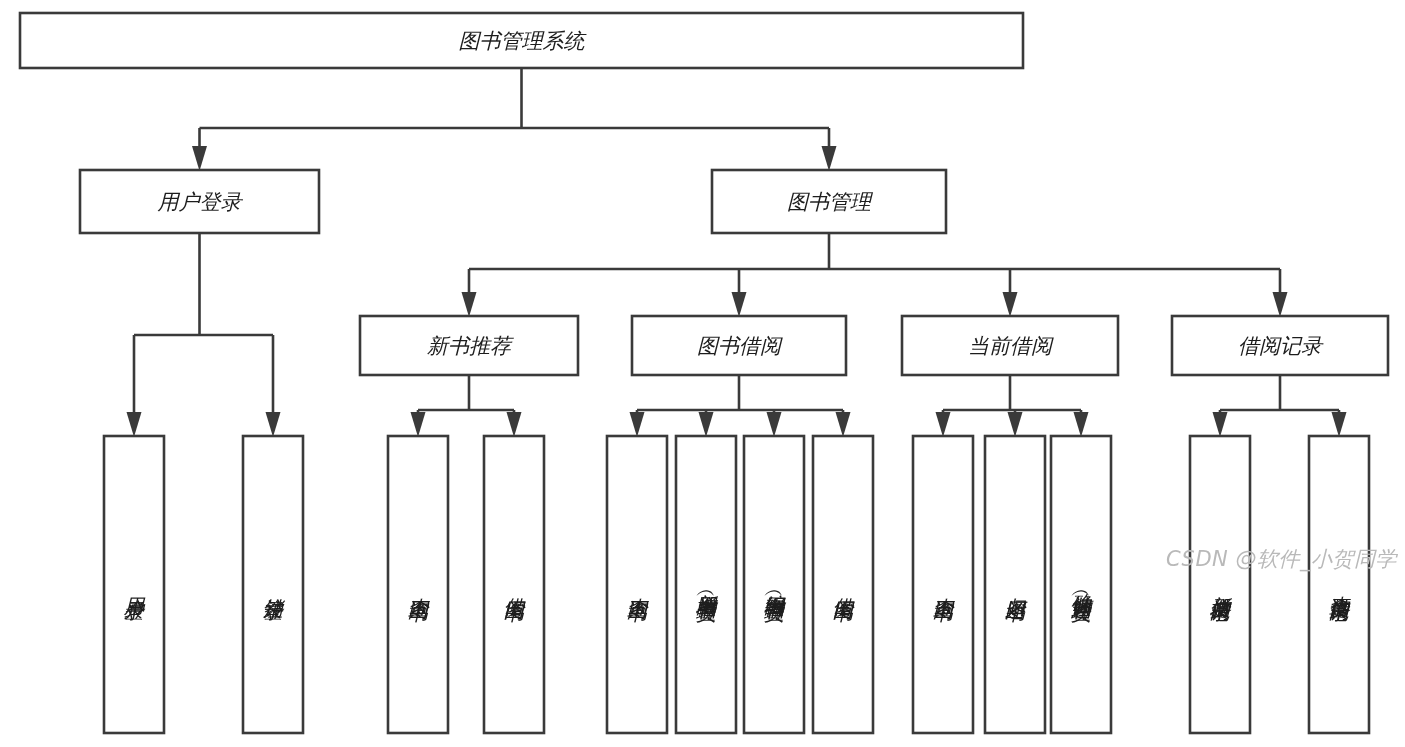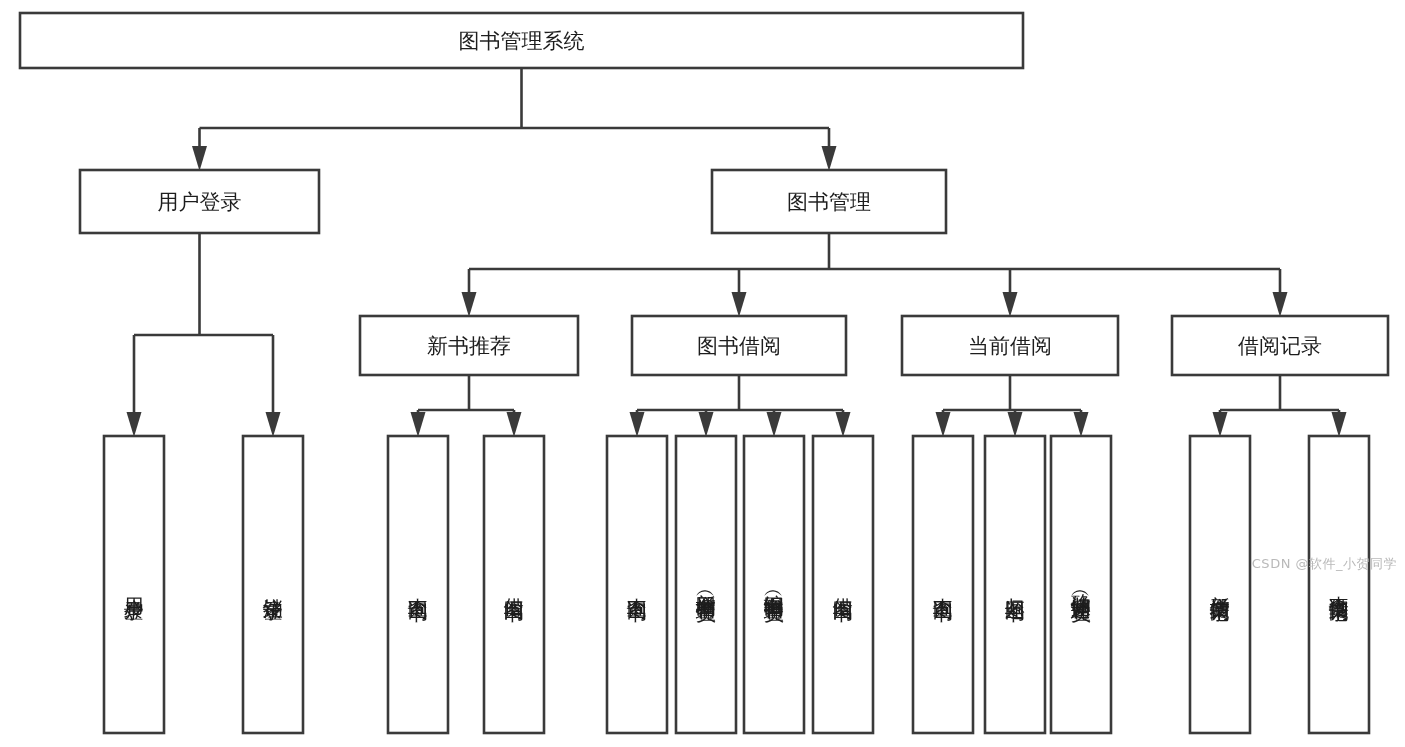--- a/index.html
+++ b/index.html
@@ -11,20 +11,21 @@
     width: 1405px;
     height: 747px;
     font-family: "DejaVu Sans", "Liberation Sans", sans-serif;
     overflow: hidden;
     position: relative;
   }
   #diagram-root {
     position: relative;
     width: 1405px;
     height: 577px;
+    font-style: italic;
   }
   svg.diagram-canvas {
     position: absolute;
     top: 0;
     left: 0;
     width: 1405px;
     height: 747px;
     display: block;
   }
   .node-box {
@@ -63,21 +64,21 @@
     justify-content: center;
     text-align: center;
     white-space: nowrap;
     pointer-events: none;
   }
   #watermark {
     position: absolute;
     right: 8px;
     bottom: 4px;
     font-family: "DejaVu Sans", "Liberation Sans", sans-serif;
-    font-size: 13px;
+    font-size: 21px;
     color: #b9b9b9;
     letter-spacing: 0.5px;
     white-space: nowrap;
   }
 </style>
 </head>
 <body>
 
 <div id="diagram-root">
   <svg class="diagram-canvas" viewBox="0 0 1405 747">

